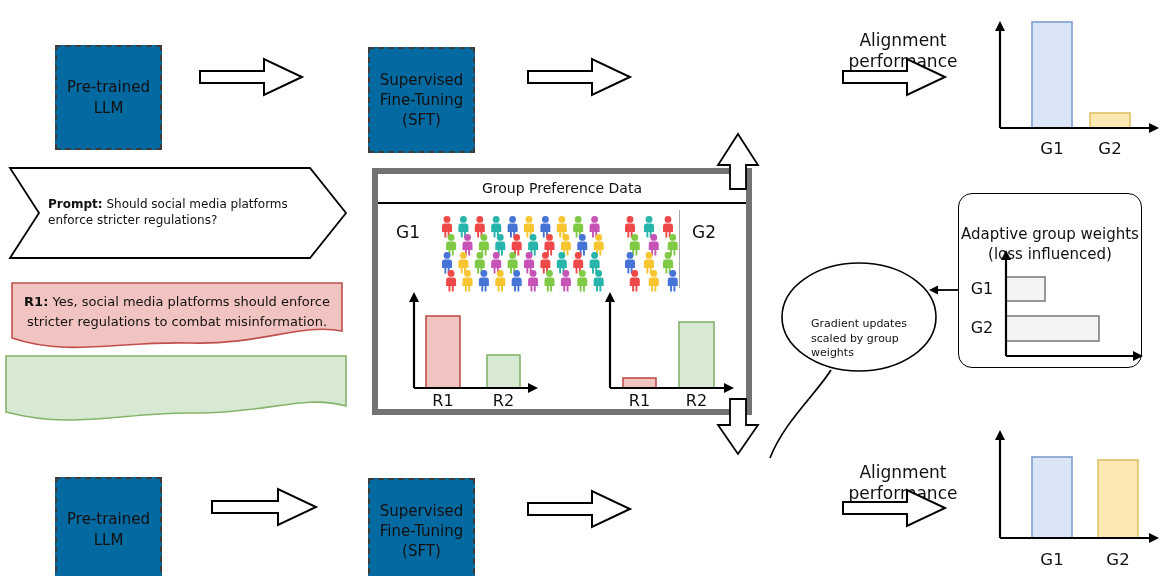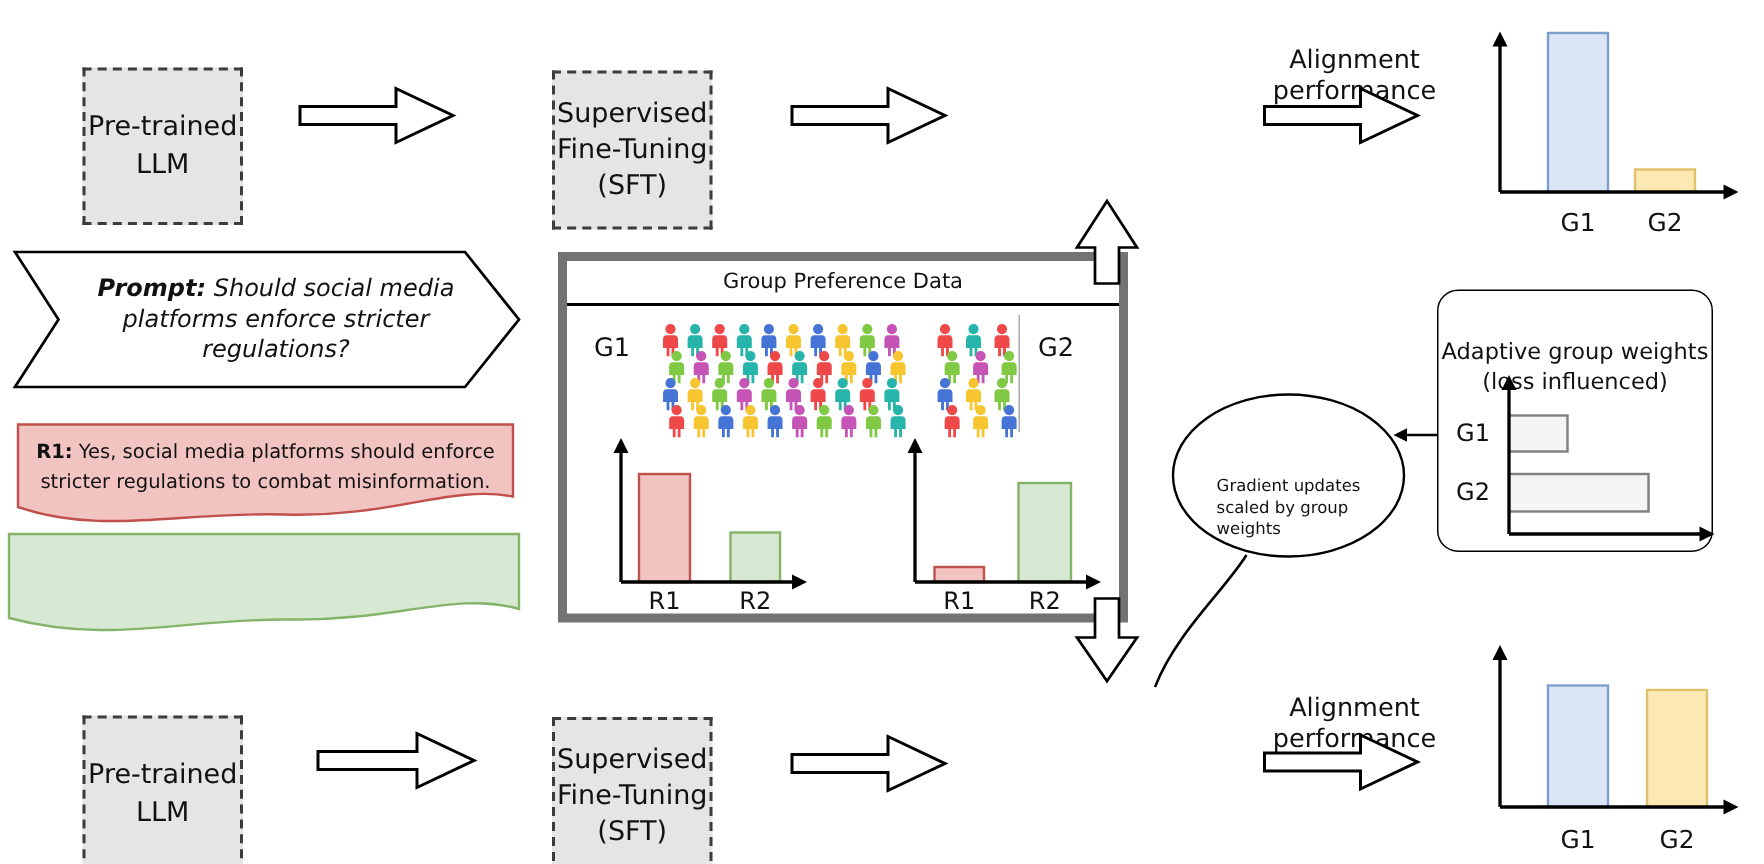--- a/index.html
+++ b/index.html
@@ -1,34 +1,34 @@
 <!DOCTYPE html>
 <html><head>
 <meta charset="utf-8">
 <style>
   html,body{margin:0;padding:0;background:#fff;}
   #canvas{position:relative;width:1176px;height:576px;background:#ffffff;
           font-family:"DejaVu Sans", sans-serif;color:#111;overflow:hidden;}
   .abs{position:absolute;}
   .pre{white-space:pre-line;margin-top:22px;}
-  .dashed-box{border:2px dashed #3c3c3c;background:#e5e5e5;display:flex;align-items:center;
-              justify-content:center;text-align:center;font-size:18px;line-height:1.35;box-sizing:border-box;}
+  .dashed-box{border:2px dashed #3c3c3c;background:#0369a1;display:flex;align-items:center;
+              justify-content:center;text-align:center;font-size:15px;line-height:1.35;box-sizing:border-box;}
   .solid-box{border:2px solid #000;background:#fff;display:flex;align-items:center;
              justify-content:center;text-align:center;font-size:14px;line-height:1.4;box-sizing:border-box;}
   .grpo-box{display:flex;align-items:center;justify-content:center;text-align:center;
             font-size:15px;line-height:1.45;box-sizing:border-box;}
   .flow-label{text-align:center;font-size:17px;line-height:1.25;}
   .gpd{border:6px solid #737373;background:#fff;box-sizing:border-box;}
   .gpd-header{position:absolute;left:0;top:0;right:0;height:28px;border-bottom:2px solid #000;
               display:flex;align-items:center;justify-content:center;font-size:14px;}
   .gtag{font-size:17px;}
   .rounded-box{border:1.6px solid #000;border-radius:14px;background:#fff;box-sizing:border-box;}
   .aw-title{position:absolute;left:0;top:9px;right:0;text-align:center;font-size:15px;line-height:1.3;}
-  .banner-text{display:flex;align-items:center;justify-content:center;text-align:center;
-               font-size:16px;line-height:1.3;font-style:italic;}
+  .banner-text{display:flex;align-items:center;justify-content:center;text-align:left;
+               font-size:12px;line-height:1.3;}
   .resp-text{text-align:center;font-size:13px;line-height:1.5;}
   .ellipse-text{display:flex;align-items:center;justify-content:center;text-align:left;
                 font-size:11px;line-height:1.35;}
   b{font-weight:bold;}
   svg{display:block;}
 </style>
 </head>
 <body>
 
 <div id="canvas">

